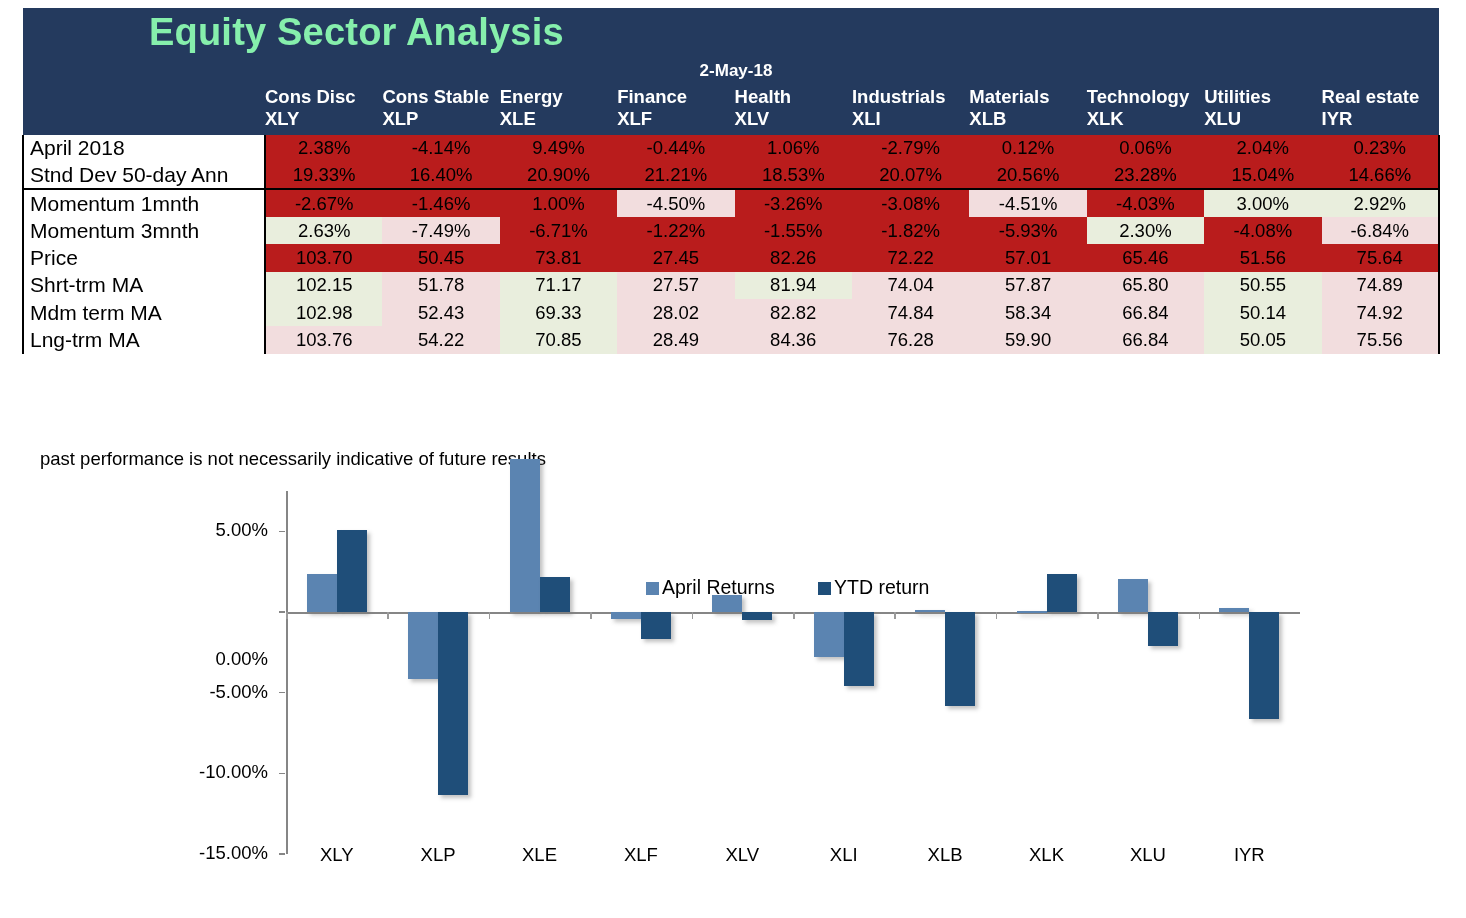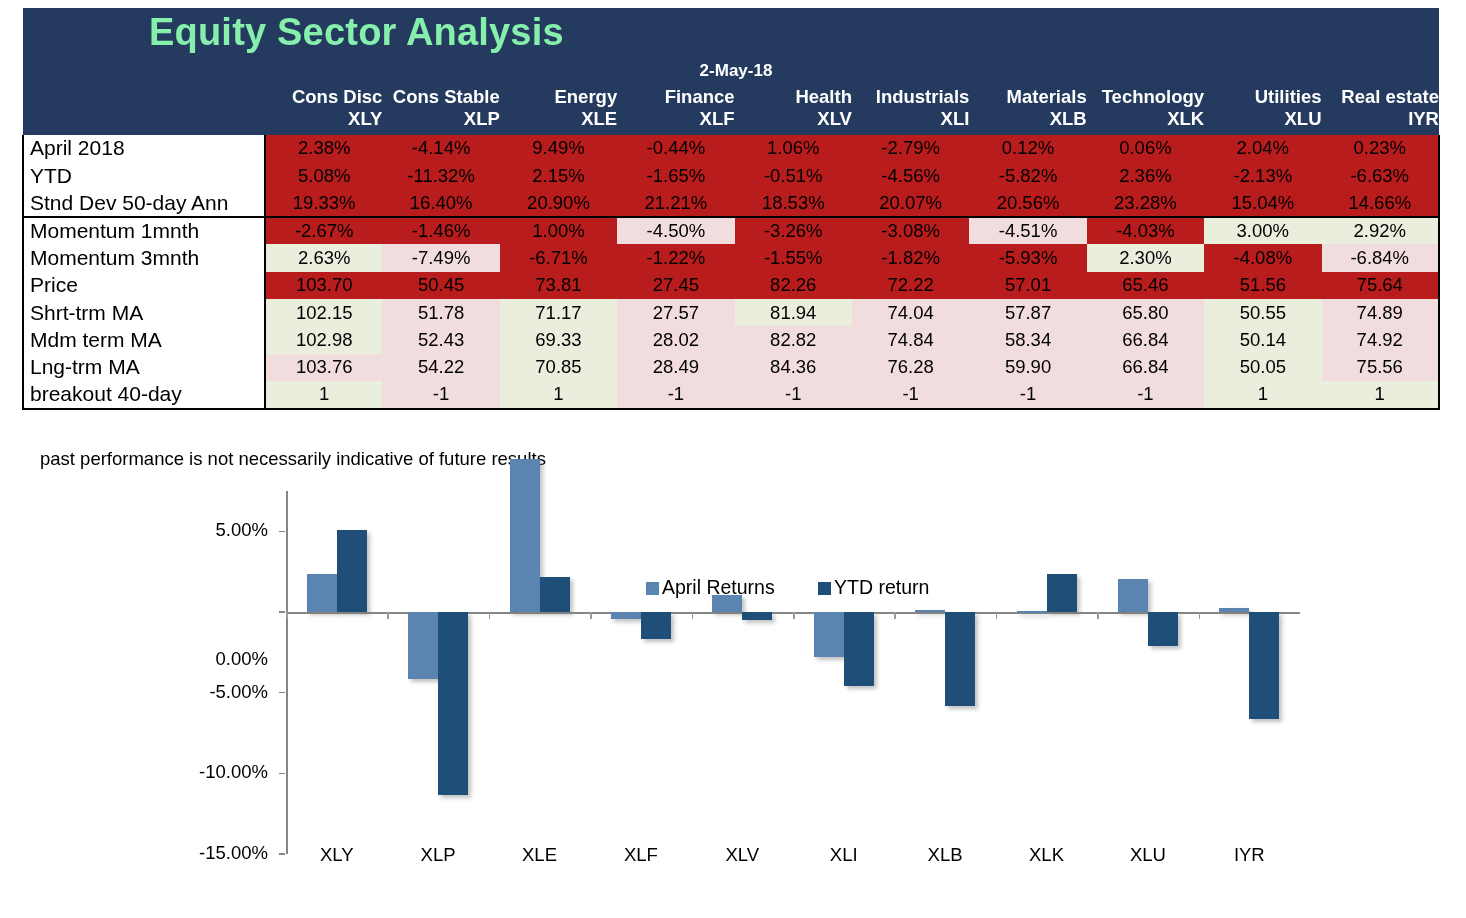--- a/index.html
+++ b/index.html
@@ -43,21 +43,21 @@
     height: 30px;
     font-size: 17px;
     font-weight: bold;
     text-align: center;
     padding-left: 10px !important;
     white-space: nowrap;
   }
   .colhdr {
     font-size: 18.5px;
     font-weight: bold;
-    text-align: right;
+    text-align: left;
     line-height: 1.18;
     white-space: nowrap;
     padding-bottom: 5px !important;
     vertical-align: bottom;
   }
   .colhdr .l1 { display: block; }
   .colhdr .l2 { display: block; }
 
   .rowlabel {
     font-size: 21px;
@@ -203,33 +203,20 @@
         <td class="num f-none">-4.14%</td>
         <td class="num f-none">9.49%</td>
         <td class="num f-none">-0.44%</td>
         <td class="num f-none">1.06%</td>
         <td class="num f-none">-2.79%</td>
         <td class="num f-none">0.12%</td>
         <td class="num f-none">0.06%</td>
         <td class="num f-none">2.04%</td>
         <td class="num f-none brd-r">0.23%</td>
       </tr>
-      <tr class="datarow">
-        <td class="rowlabel">YTD</td>
-        <td class="num f-none">5.08%</td>
-        <td class="num f-none">-11.32%</td>
-        <td class="num f-none">2.15%</td>
-        <td class="num f-none">-1.65%</td>
-        <td class="num f-none">-0.51%</td>
-        <td class="num f-none">-4.56%</td>
-        <td class="num f-none">-5.82%</td>
-        <td class="num f-none">2.36%</td>
-        <td class="num f-none">-2.13%</td>
-        <td class="num f-none brd-r">-6.63%</td>
-      </tr>
       <tr class="datarow grp-bottom">
         <td class="rowlabel">Stnd Dev 50-day Ann</td>
         <td class="num f-none">19.33%</td>
         <td class="num f-none">16.40%</td>
         <td class="num f-none">20.90%</td>
         <td class="num f-none">21.21%</td>
         <td class="num f-none">18.53%</td>
         <td class="num f-none">20.07%</td>
         <td class="num f-none">20.56%</td>
         <td class="num f-none">23.28%</td>
@@ -306,33 +293,20 @@
         <td class="num f-pink">103.76</td>
         <td class="num f-pink">54.22</td>
         <td class="num f-green">70.85</td>
         <td class="num f-pink">28.49</td>
         <td class="num f-pink">84.36</td>
         <td class="num f-pink">76.28</td>
         <td class="num f-pink">59.90</td>
         <td class="num f-pink">66.84</td>
         <td class="num f-green">50.05</td>
         <td class="num f-pink brd-r">75.56</td>
-      </tr>
-      <tr class="datarow tbl-bottom">
-        <td class="rowlabel">breakout 40-day</td>
-        <td class="num f-green">1</td>
-        <td class="num f-pink">-1</td>
-        <td class="num f-green">1</td>
-        <td class="num f-pink">-1</td>
-        <td class="num f-pink">-1</td>
-        <td class="num f-pink">-1</td>
-        <td class="num f-pink">-1</td>
-        <td class="num f-pink">-1</td>
-        <td class="num f-green">1</td>
-        <td class="num f-green brd-r">1</td>
       </tr>
     </tbody>
 </table>
 
 <div class="disclaimer">past performance is not necessarily indicative of future results</div>
 
 <div id="chart">
     <div class="axis-line" style="left: 286px; top: 126px; width: 1014px; height: 1.6px;"></div>
     <div class="axis-line" style="left: 286px; top: 5px; width: 1.6px; height: 363px;"></div>
     <div class="tickmark" style="left: 279px; top: 44.5833px;"></div>

